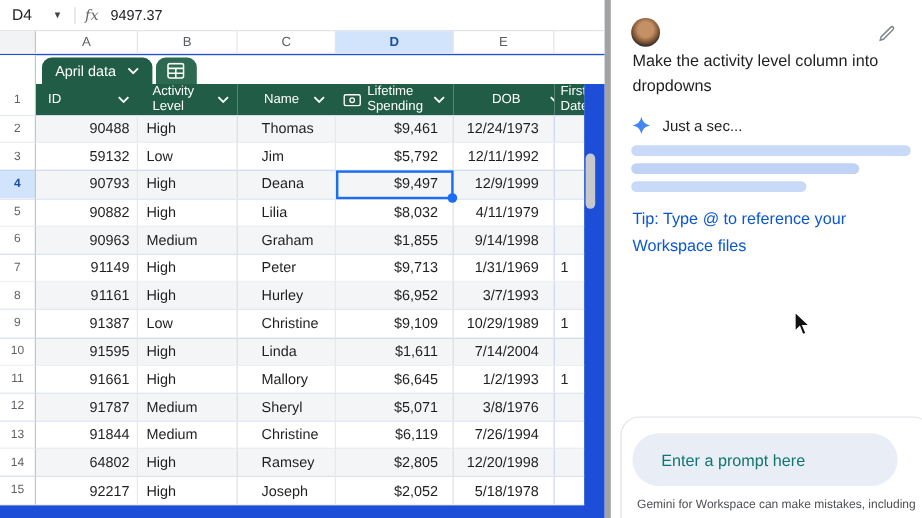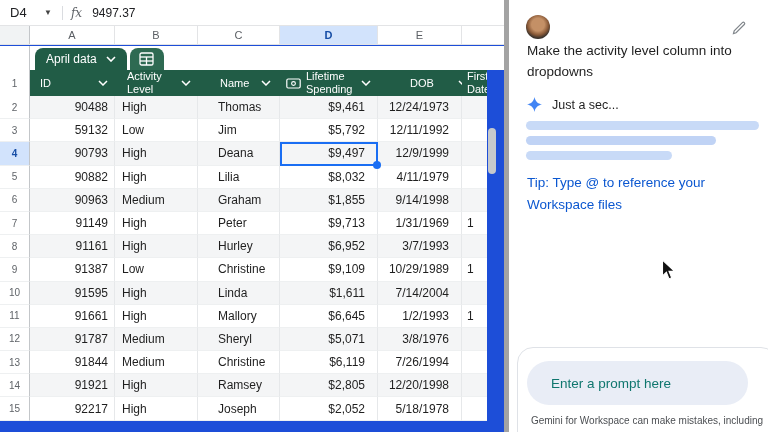--- a/index.html
+++ b/index.html
@@ -295,21 +295,21 @@
           <div class="cell rowhead">13</div>
           <div class="cell c-id">91844</div>
           <div class="cell c-act">Medium</div>
           <div class="cell c-name">Christine</div>
           <div class="cell c-spend">$6,119</div>
           <div class="cell c-dob">7/26/1994</div>
           <div class="cell c-extra"></div>
         </div>
         <div class="trow band">
           <div class="cell rowhead">14</div>
-          <div class="cell c-id">91921</div>
+          <div class="cell c-id">64802</div>
           <div class="cell c-act">High</div>
           <div class="cell c-name">Ramsey</div>
           <div class="cell c-spend">$2,805</div>
           <div class="cell c-dob">12/20/1998</div>
           <div class="cell c-extra"></div>
         </div>
         <div class="trow">
           <div class="cell rowhead">15</div>
           <div class="cell c-id">92217</div>
           <div class="cell c-act">High</div>

